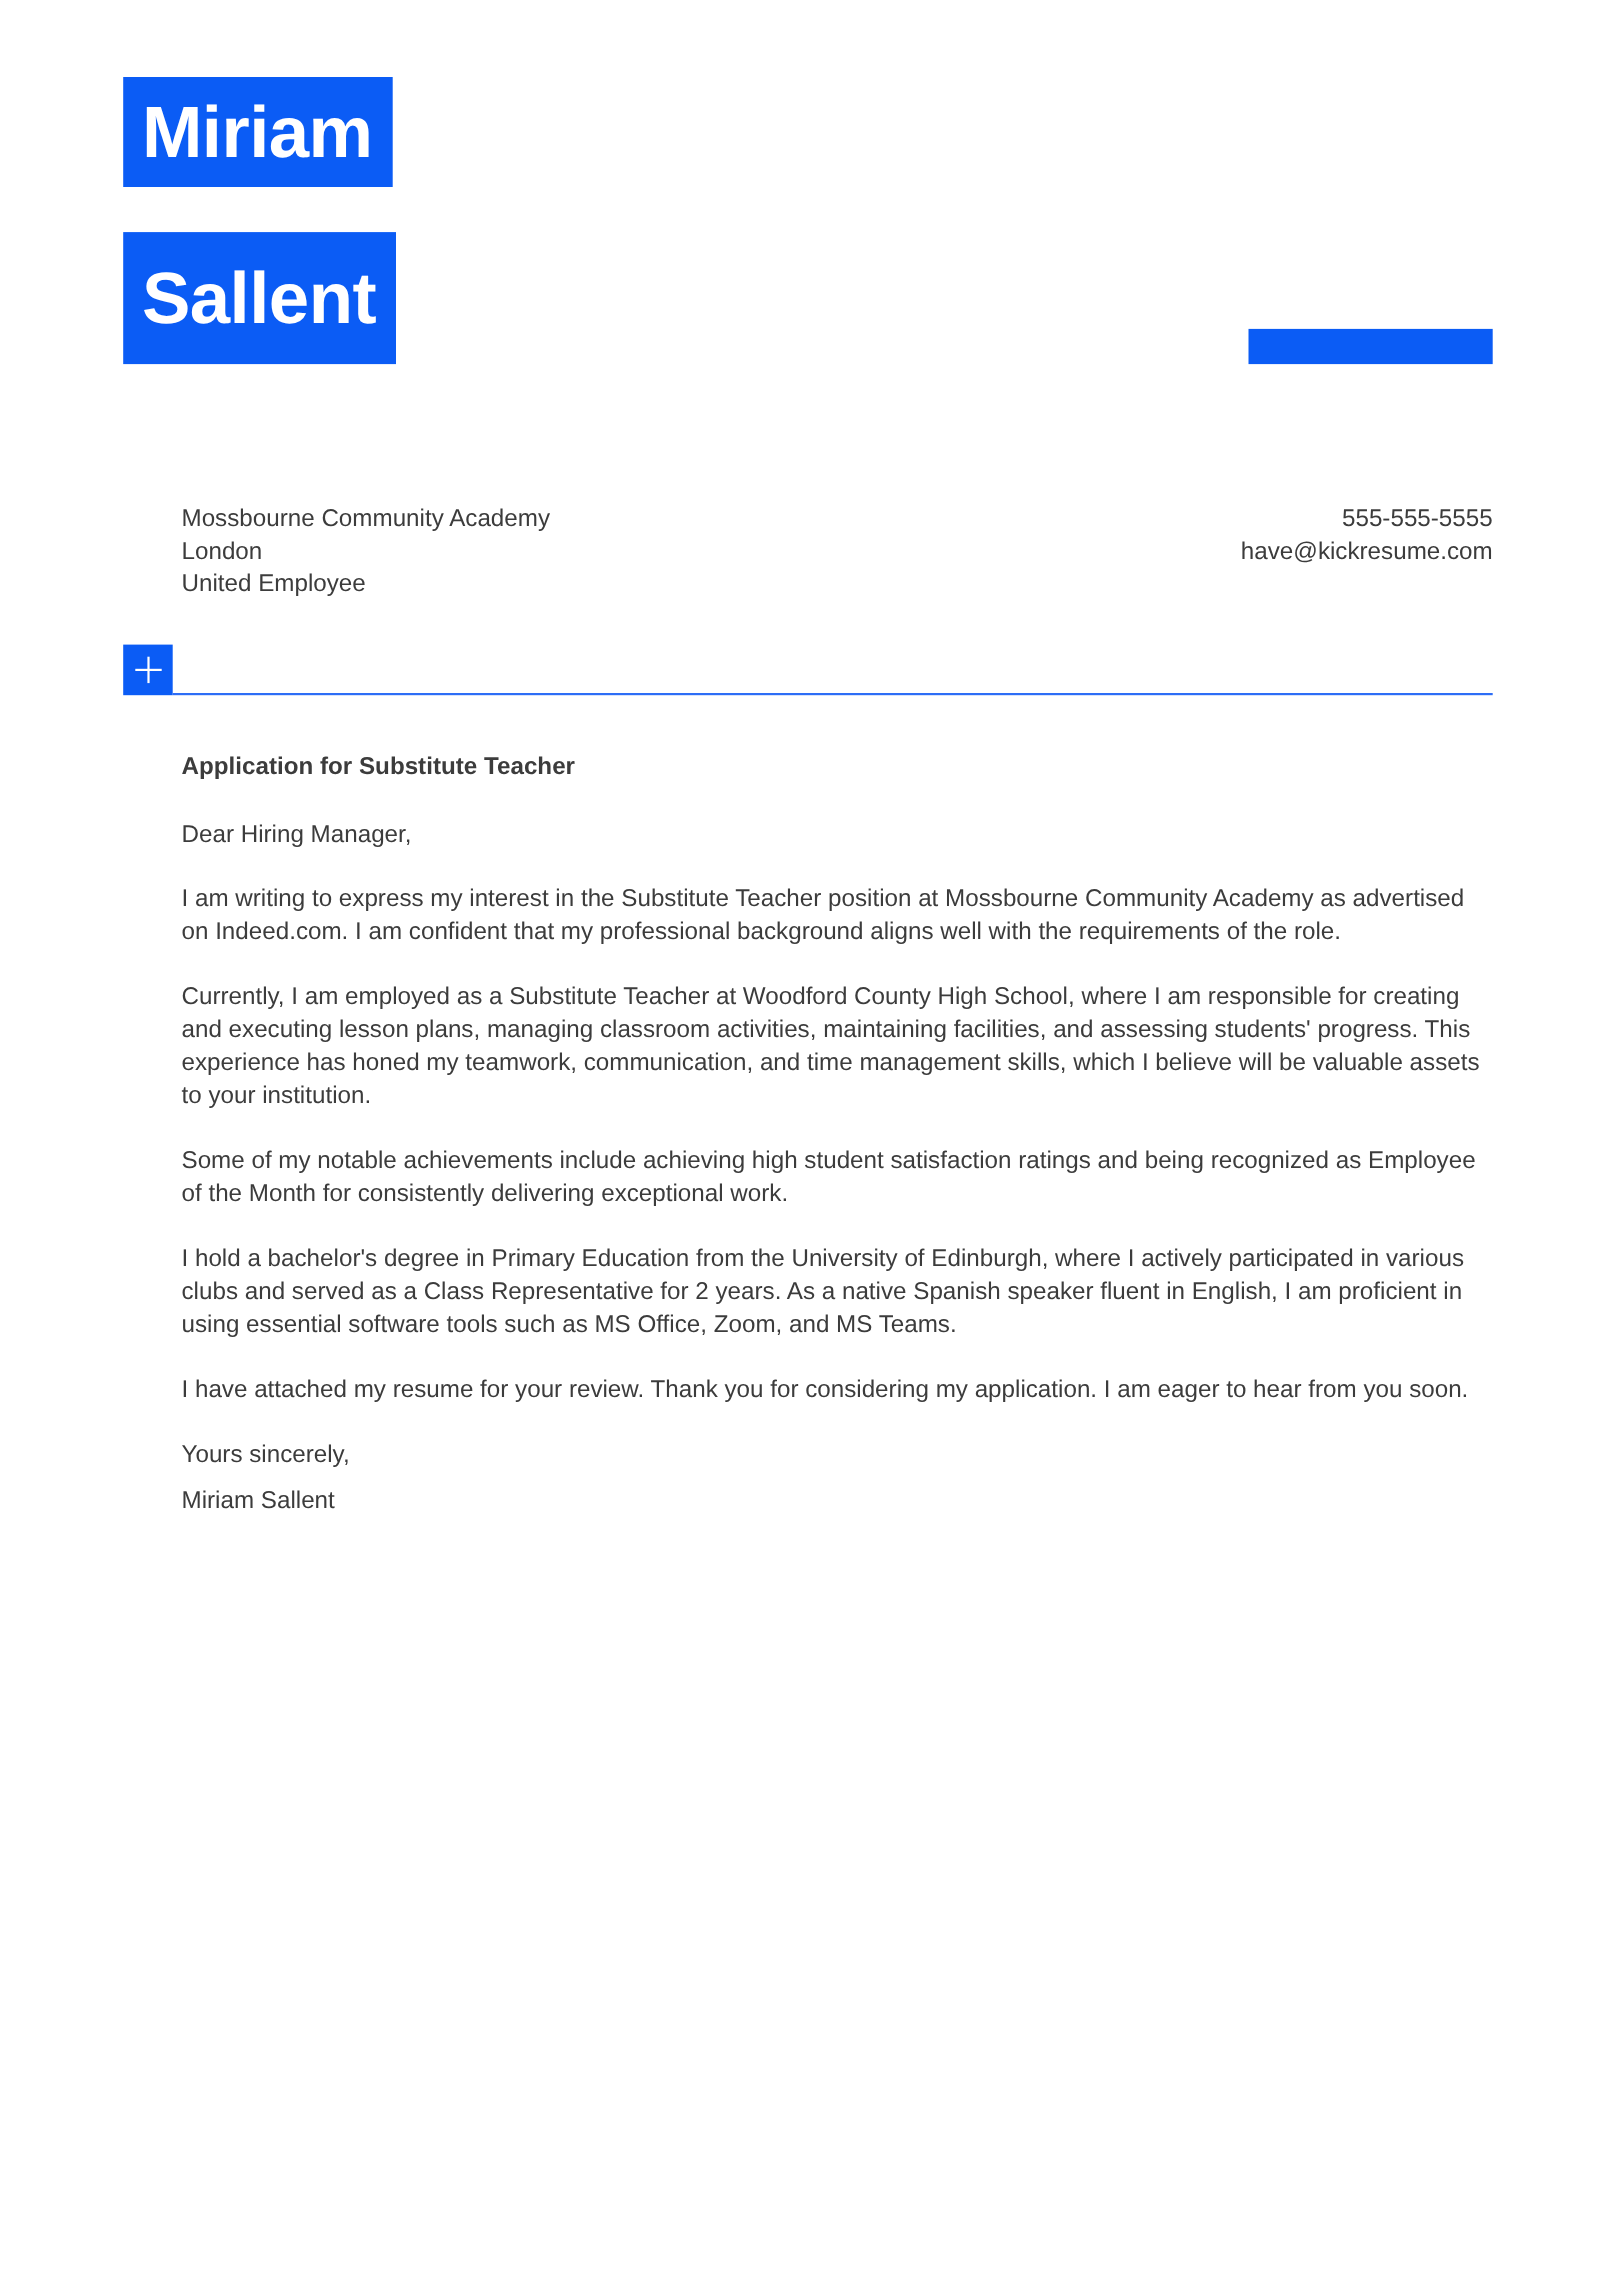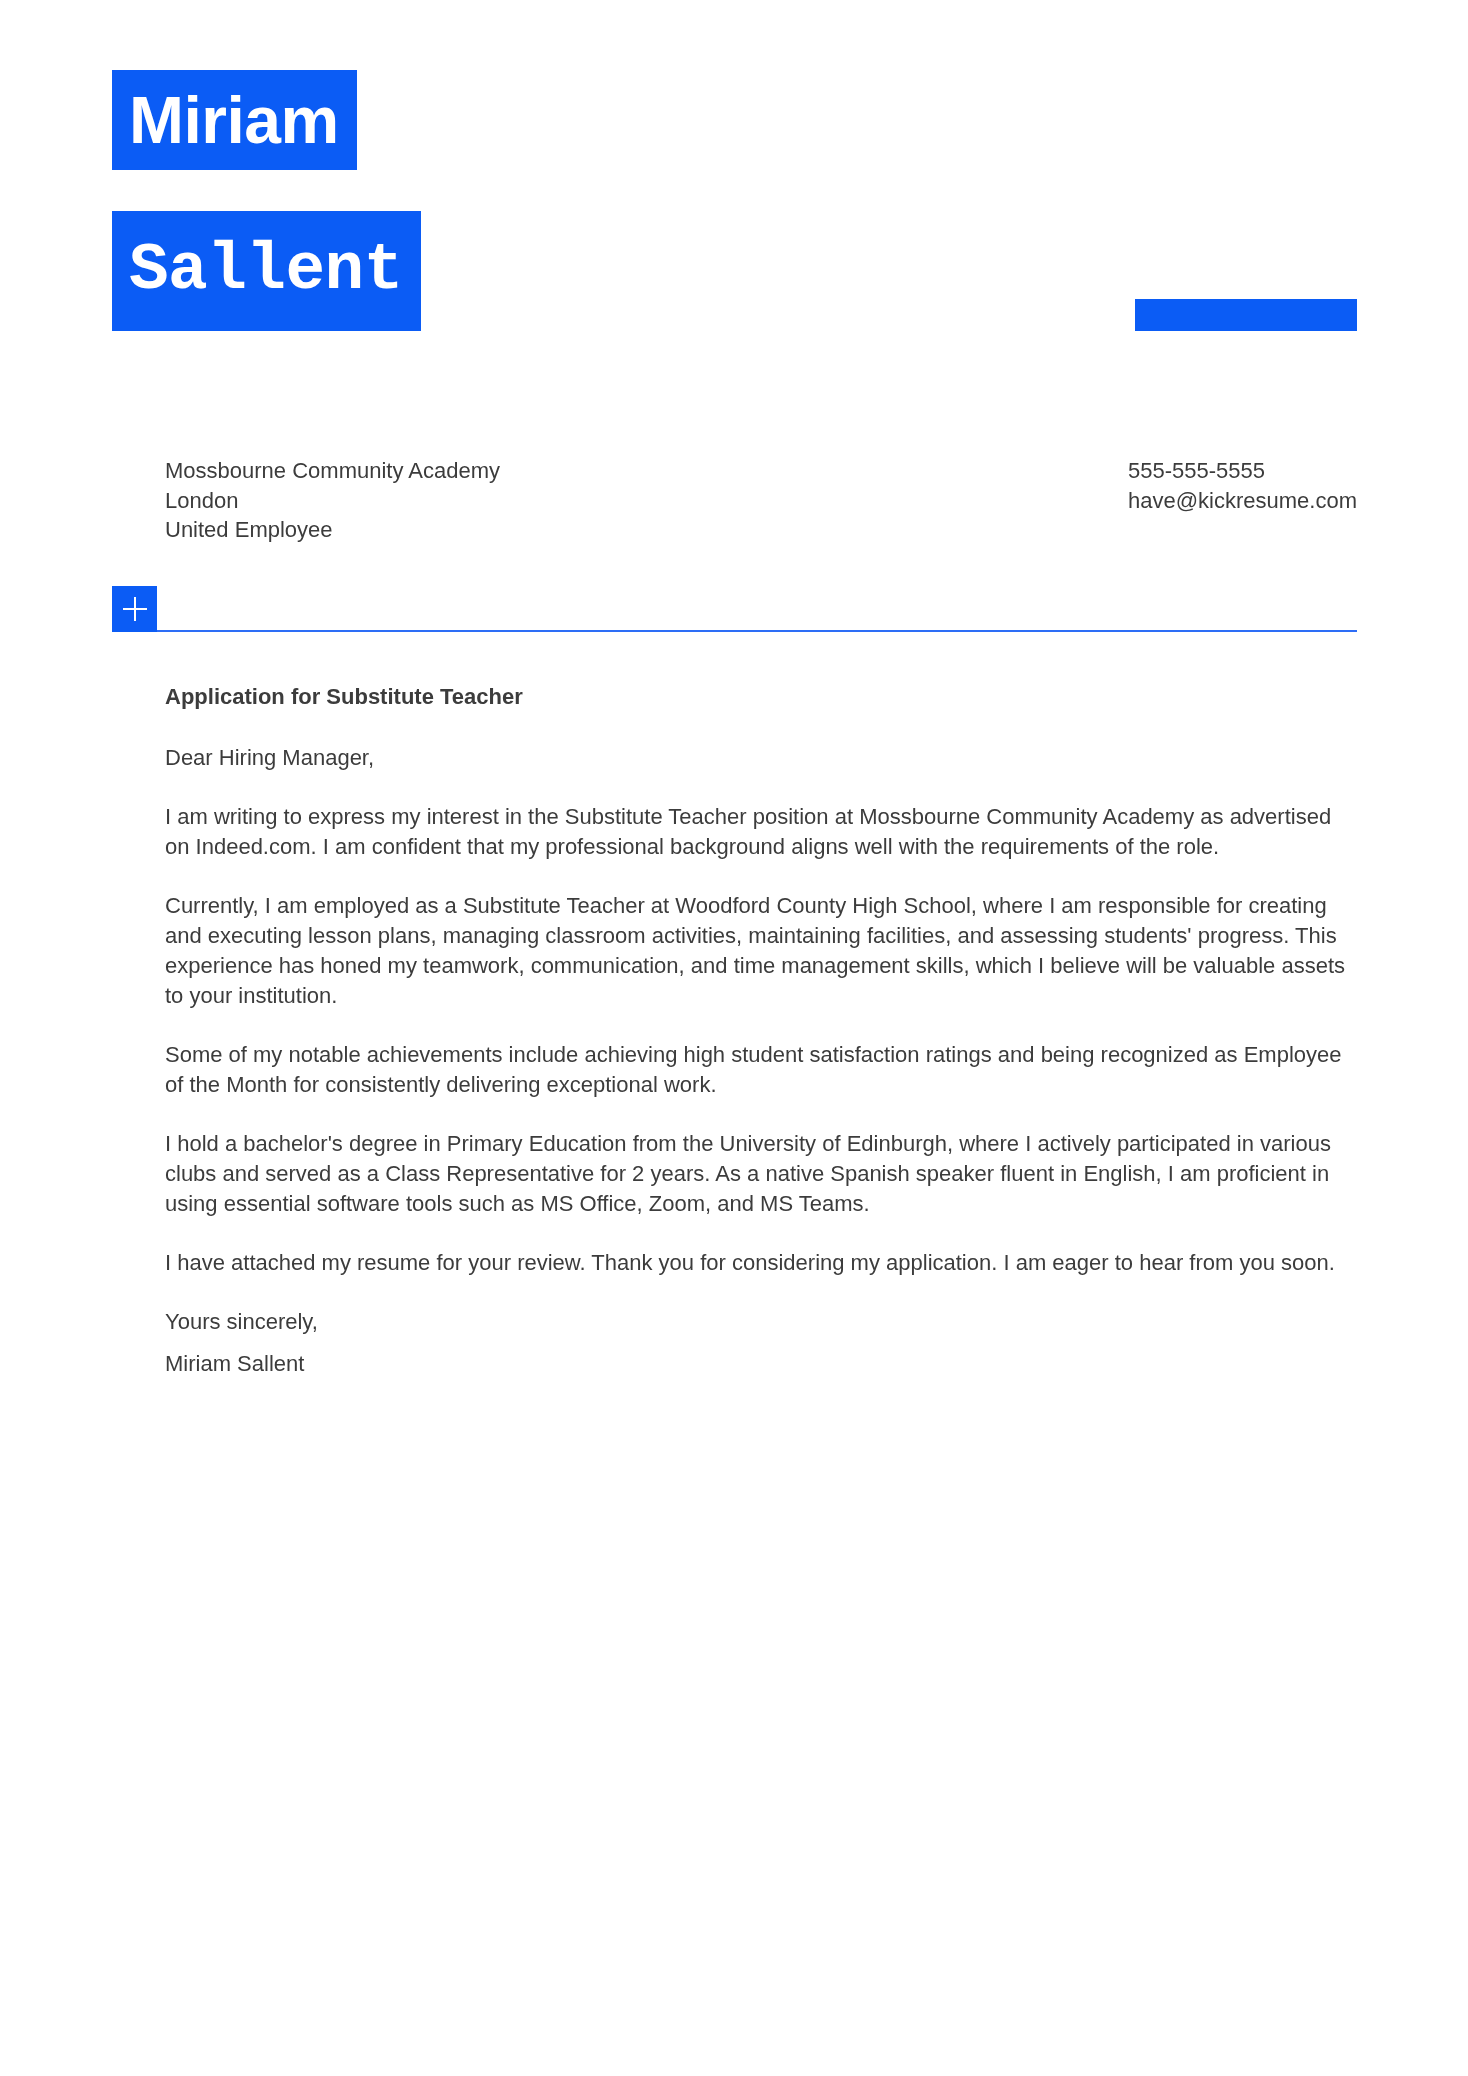--- a/index.html
+++ b/index.html
@@ -40,21 +40,20 @@
     font-size: 66px;
     line-height: 1;
   }
   .name-last {
     left: 112px;
     top: 211px;
     height: 120px;
     padding: 0 18px 0 17px;
     font-size: 66px;
     line-height: 1;
-    font-family: Liberation Mono, monospace;
   }
   .accent-bar {
     position: absolute;
     left: 1135px;
     top: 299px;
     width: 222px;
     height: 32px;
     background: #0b5cf5;
   }
 
@@ -65,21 +64,21 @@
     right: 111px;
     top: 456px;
     display: flex;
     justify-content: space-between;
     align-items: flex-start;
     color: #3c3c3c;
     font-size: 22px;
     line-height: 29.5px;
   }
   .contact .col-left { text-align: left; }
-  .contact .col-right { text-align: left; }
+  .contact .col-right { text-align: right; }
   .contact div > div { white-space: nowrap; }
 
   
   .divider-wrap {
     position: absolute;
     left: 112px;
     right: 111px;
     top: 586px;
     height: 48px;
   }

